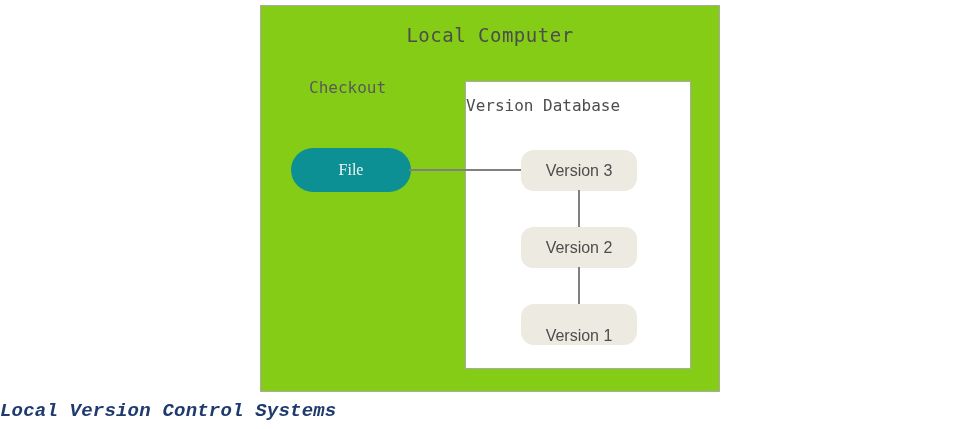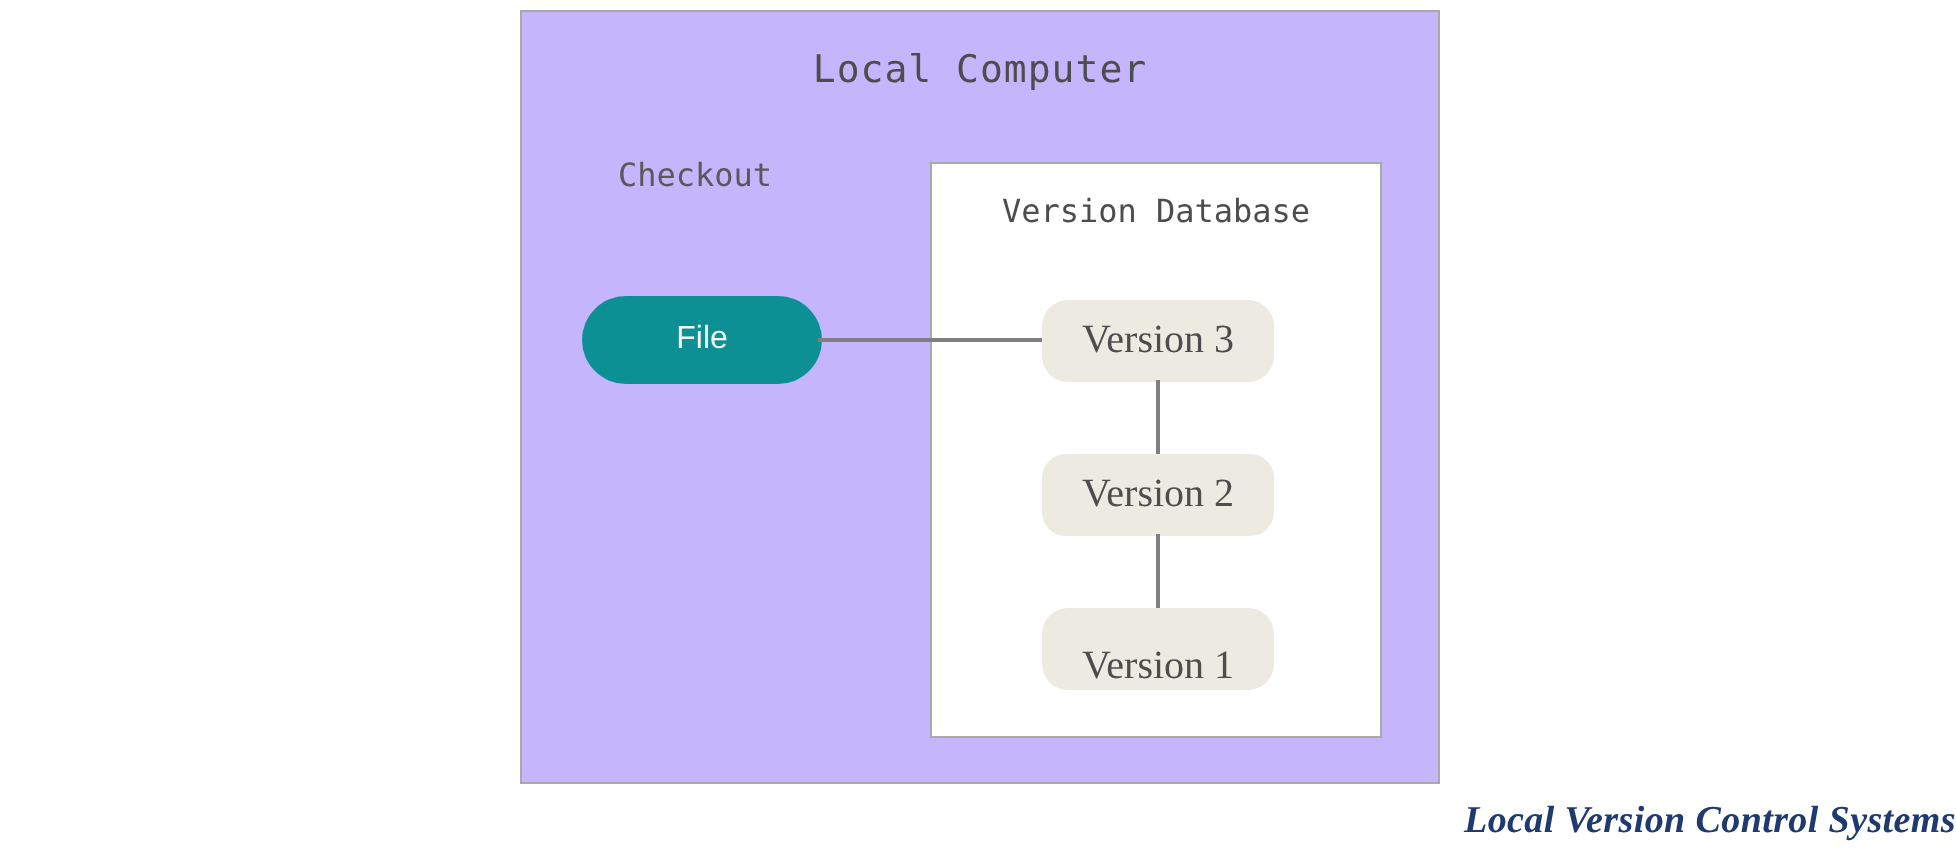--- a/index.html
+++ b/index.html
@@ -23,21 +23,21 @@
     height: 429px;
   }
 
   
   .local-computer-panel {
     position: absolute;
     left: 260px;
     top: 5px;
     width: 460px;
     height: 387px;
-    background: #c4b5fd;
+    background: #84cc16;
     border: 1px solid #a9a9a9;
     box-sizing: border-box;
   }
 
   .panel-title {
     position: absolute;
     left: 0;
     top: 18px;
     width: 100%;
     text-align: center;
@@ -66,21 +66,21 @@
     top: 142px;
     width: 120px;
     height: 44px;
     background: #0d9094;
     border-radius: 22px;
     display: flex;
     align-items: center;
     justify-content: center;
   }
   .file-pill-label {
-    font-family: Liberation Sans, sans-serif;
+    font-family: Liberation Serif, serif;
     font-size: 16px;
     color: #f2f4f3;
     white-space: pre;
   }
 
   
   .connector-file-version3 {
     position: absolute;
     left: 148px;
     top: 163px;
@@ -99,42 +99,42 @@
     height: 288px;
     background: #ffffff;
     border: 1px solid #a9a9a9;
     box-sizing: border-box;
   }
   .version-database-title {
     position: absolute;
     left: 0;
     top: 14px;
     width: 100%;
-    text-align: center;
+    text-align: left;
     font-family: "DejaVu Sans Mono", "Liberation Mono", monospace;
     font-size: 16px;
     color: #4d4d4d;
     white-space: pre;
   }
 
   
   .version-node {
     position: absolute;
     left: 55px;
     width: 116px;
     height: 41px;
     background: #eceae1;
     border-radius: 13px;
     display: flex;
     align-items: center;
     justify-content: center;
   }
   .version-node-label {
-    font-family: Liberation Serif, serif;
-    font-size: 20px;
+    font-family: Liberation Sans, sans-serif;
+    font-size: 16px;
     color: #4d4d4d;
     white-space: pre;
   }
   .version-node.n0 { top: 68px; }
   .version-node.n1 { top: 145px; border-radius: 12px; }
   .version-node.n2 { top: 222px; align-items: flex-end; }
 
   
   .vconnector {
     position: absolute;
@@ -144,22 +144,22 @@
   }
   .vconnector.c0 { top: 108px; height: 38px; }
   .vconnector.c1 { top: 185px; height: 38px; }
 
   
   .figure-caption {
     position: absolute;
     left: 0;
     top: 400px;
     width: 978px;
-    text-align: right;
-    font-family: Liberation Serif, serif;
+    text-align: left;
+    font-family: Liberation Mono, monospace;
     font-size: 19px;
     font-weight: bold;
     font-style: italic;
     color: #1f3a6e;
     letter-spacing: 0.2px;
     white-space: pre;
   }
 </style>
 </head>
 <body>

